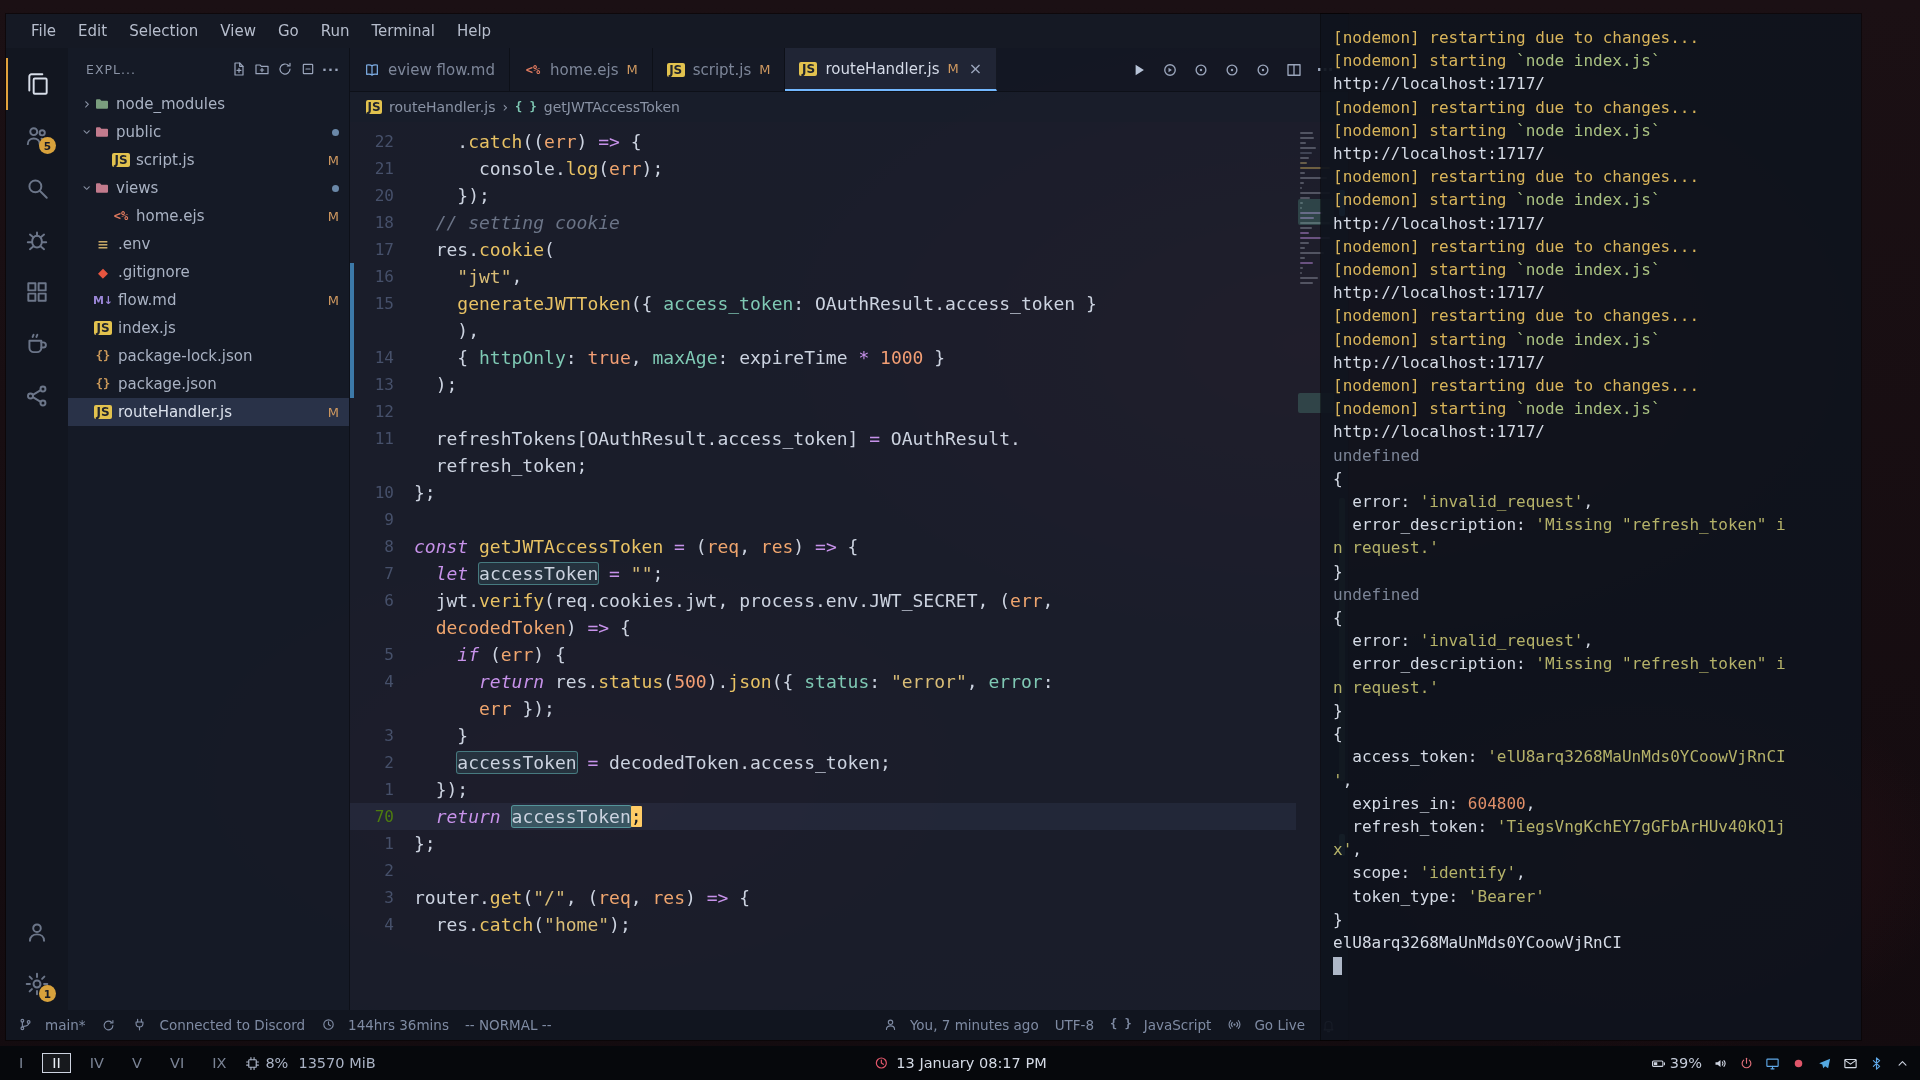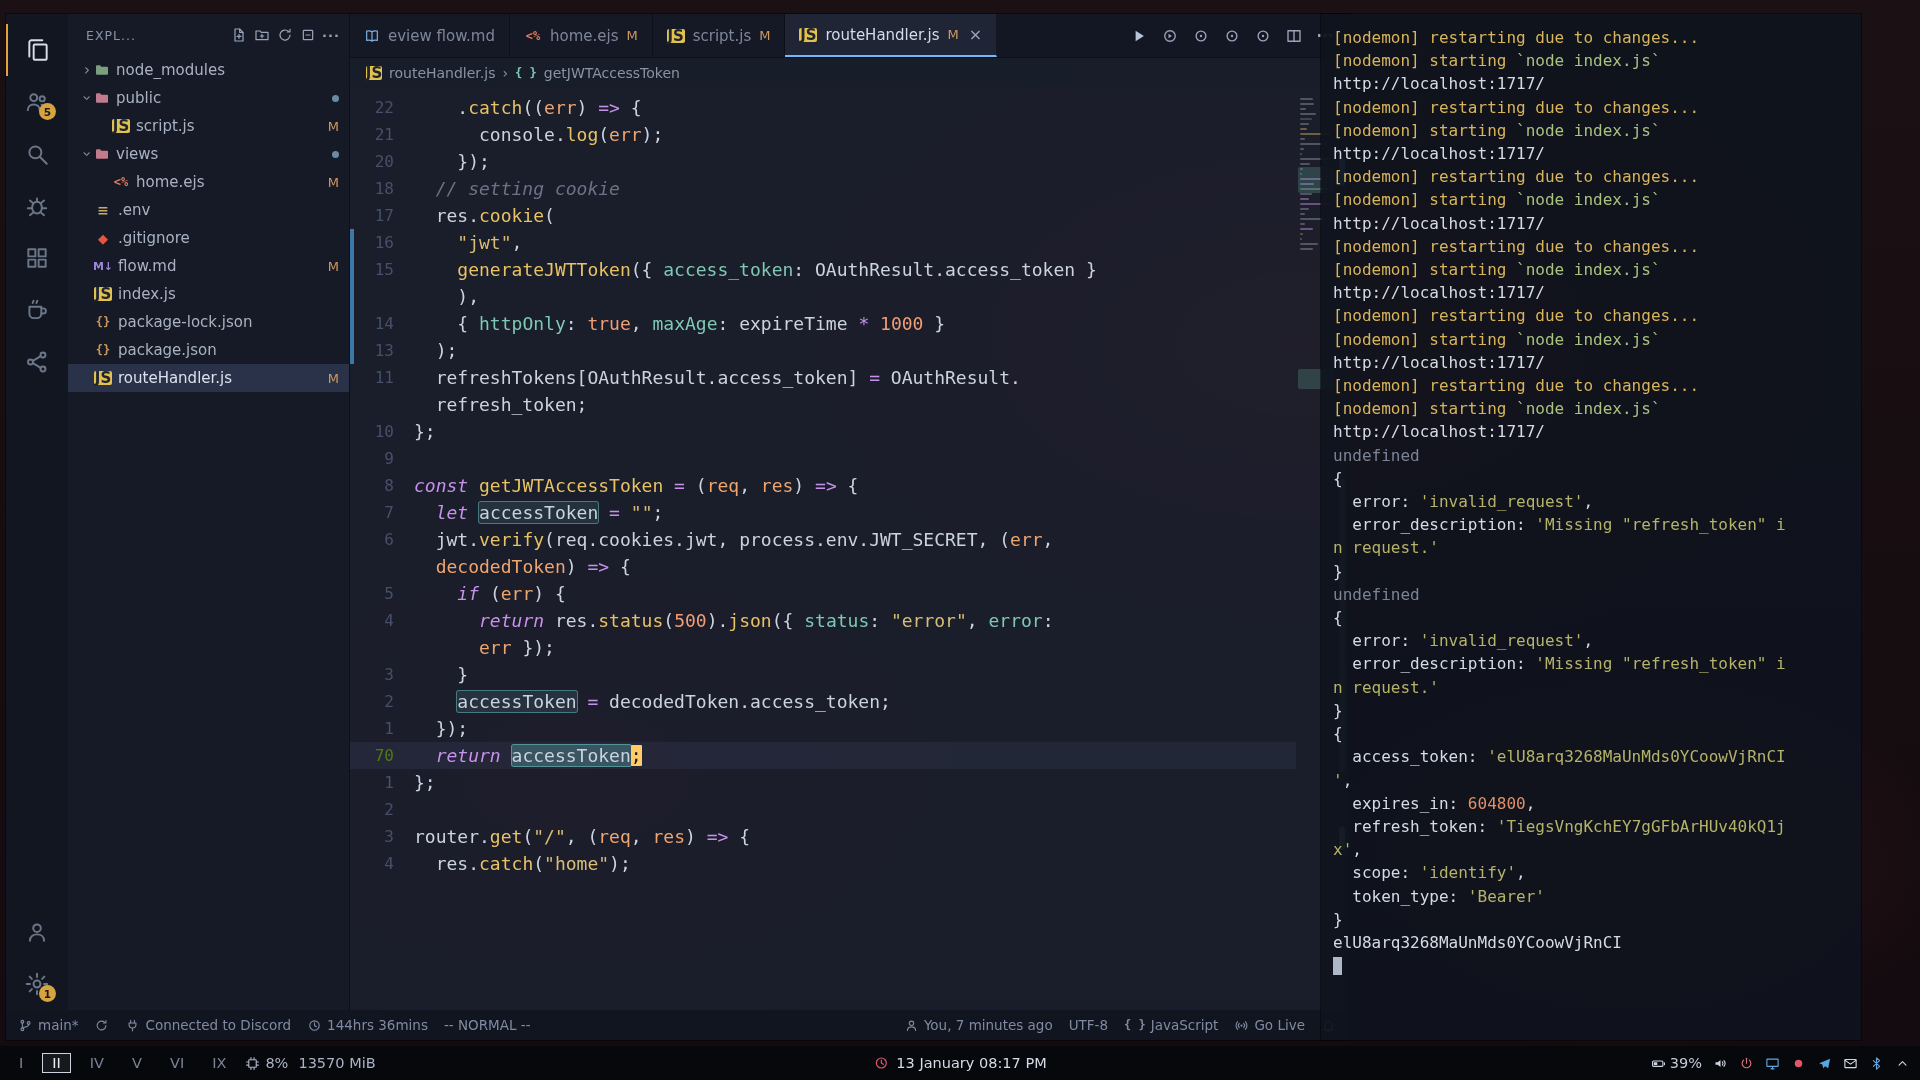--- a/index.html
+++ b/index.html
@@ -34,21 +34,21 @@
   .sidebar-actions{ margin-left:auto; display:flex; gap:7px; color:#9aa5bb; }
   .tree-row{ height:28px; display:flex; align-items:center; padding-right:10px; color:#a9b2c3; cursor:default; }
   .tree-row.selected{ background:rgba(92,114,160,.28); color:#dbe1ec; }
   .tree-row .arr{ width:14px; color:#8a93a5; font-size:15px; display:inline-flex; justify-content:center;}
   .tree-row .arr.exp{ transform:rotate(90deg); }
   .tree-label{ margin-left:6px; white-space:nowrap; overflow:hidden; }
   .tree-badge{ margin-left:auto; color:#cf9960; font-size:13px; }
   .tree-dot{ margin-left:auto; width:7px; height:7px; border-radius:50%; background:#6a88a8; }
   
   .fi{ display:inline-flex; align-items:center; justify-content:center; font-weight:bold; flex:0 0 auto;}
-  .fi-js{ width:16px; height:14px; background:#e2c24e; color:#20242e; font-size:15px; border-radius:2px;}
+  .fi-js{ width:16px; height:14px; background:#e2c24e; color:#20242e; font-size:12px; border-radius:2px;}
   .fi-ejs{ color:#e07a5f; font-size:12px; font-family:"DejaVu Sans Mono",monospace;}
   .fi-env{ color:#c8a968; font-size:14px;}
   .fi-git{ color:#e8553f; font-size:13px;}
   .fi-md{ color:#9b87d8; font-size:11px;}
   .fi-json{ color:#cc9a5a; font-size:12px; font-family:"DejaVu Sans Mono",monospace;}
   
   .editor-col{ flex:1; display:flex; flex-direction:column; min-width:0; }
   .tabbar{ height:44px; display:flex; align-items:stretch; background:rgba(19,23,34,.93); border-bottom:1px solid rgba(0,0,0,.3); }
   .tabs{ display:flex; }
   .tab{ display:flex; align-items:center; gap:8px; padding:0 14px; font-size:15px; color:#7d8699; background:rgba(22,26,38,.8); border-right:1px solid rgba(0,0,0,.35); }
@@ -75,21 +75,21 @@
   .tok-cur{ background:#ffcc66; color:#141824; border-radius:1px;}
   .minimap{ width:40px; padding:4px 4px; flex:0 0 auto; position:relative;}
   .mm-bar{ height:2px; margin-bottom:3px; border-radius:1px;}
   .mm-block{ position:absolute; left:2px; right:2px; border-radius:2px; background:rgba(100,185,160,.25);}
   .ruler{ width:12px; flex:0 0 auto; position:relative; }
   .ruler-mark{ position:absolute; left:3px; width:6px; border-radius:2px;}
   
   .statusbar{ height:30px; background:rgba(17,21,31,.96); display:flex; align-items:center; padding:0 12px; font-size:13.5px; color:#7f8ba3; flex:0 0 auto;}
   .sb-group{ display:flex; align-items:center; gap:16px; }
   .sb-right{ margin-left:auto; }
-  .sb-item{ display:flex; align-items:center; gap:5px; white-space:nowrap; }
+  .sb-item{ display:flex; gap:12px; white-space:nowrap; }
   .sb-braces{ font-family:"DejaVu Sans Mono",monospace; font-weight:bold; font-size:12px;}
   
   .trow{ font:16px/23.2px "DejaVu Sans Mono",monospace; white-space:pre; }
   .t-y{ color:#d8b45a; } .t-g{ color:#a9c181; } .t-w{ color:#d5dbe6; }
   .t-gy{ color:#7b8496; } .t-s{ color:#b5b269; } .t-o{ color:#e08f68; }
   .t-cursor{ width:9px; height:18px; background:#aeb8c8; margin-top:3px; }
   
   .wm-left,.wm-center,.wm-right{ display:flex; align-items:center; gap:10px; }
   .wm-center{ position:absolute; left:50%; transform:translateX(-50%); gap:7px;}
   .wm-right{ margin-left:auto; gap:11px; }
@@ -100,20 +100,30 @@
   .tray-item{ display:flex; align-items:center; gap:4px; }
   
   .ic{ display:inline-flex; flex:0 0 auto; align-items:center; justify-content:center;}
   .ic svg{ width:100%; height:100%; fill:none; stroke:currentColor; stroke-width:1.8; stroke-linecap:round; stroke-linejoin:round;}
   .ic-text{ display:inline-flex; align-items:center; justify-content:center; font-weight:bold;}
 </style>
 </head>
 <body>
 
 <div class="vscode">
+  <div class="menubar" id="menubar">
+      <span class="menu-item">File</span>
+      <span class="menu-item">Edit</span>
+      <span class="menu-item">Selection</span>
+      <span class="menu-item">View</span>
+      <span class="menu-item">Go</span>
+      <span class="menu-item">Run</span>
+      <span class="menu-item">Terminal</span>
+      <span class="menu-item">Help</span>
+    </div>
   <div class="vs-body">
     <div class="activitybar" id="activitybar">
         <div class="act-item active">
           <span class="ic" style="height: 26px; width: 26px;">
             <svg viewBox="0 0 24 24">
               <rect x="8" y="7" width="12" height="14" rx="1"></rect>
               <path d="M16 3H6a2 2 0 0 0-2 2v13"></path>
             </svg>
           </span>
         </div>
@@ -422,20 +432,25 @@
             </div>
             <div class="crow">
               <span class="gutmark m"></span>
               <span class="ln">14</span>
               <pre class="codeline"><span class="tok-d">    { </span><span class="tok-t">httpOnly</span><span class="tok-d">: </span><span class="tok-num">true</span><span class="tok-d">, </span><span class="tok-t">maxAge</span><span class="tok-d">: expireTime </span><span class="tok-k">*</span><span class="tok-d"> </span><span class="tok-num">1000</span><span class="tok-d"> }</span></pre>
             </div>
             <div class="crow">
               <span class="gutmark m"></span>
               <span class="ln">13</span>
               <pre class="codeline"><span class="tok-d">  );</span></pre>
+            </div>
+            <div class="crow">
+              <span class="gutmark"></span>
+              <span class="ln">12</span>
+              <pre class="codeline"></pre>
             </div>
             <div class="crow">
               <span class="gutmark"></span>
               <span class="ln">11</span>
               <pre class="codeline"><span class="tok-d">  refreshTokens[OAuthResult.access_token] </span><span class="tok-k">=</span><span class="tok-d"> OAuthResult.</span></pre>
             </div>
             <div class="crow">
               <span class="gutmark"></span>
               <span class="ln"></span>
               <pre class="codeline"><span class="tok-d">  refresh_token;</span></pre>

